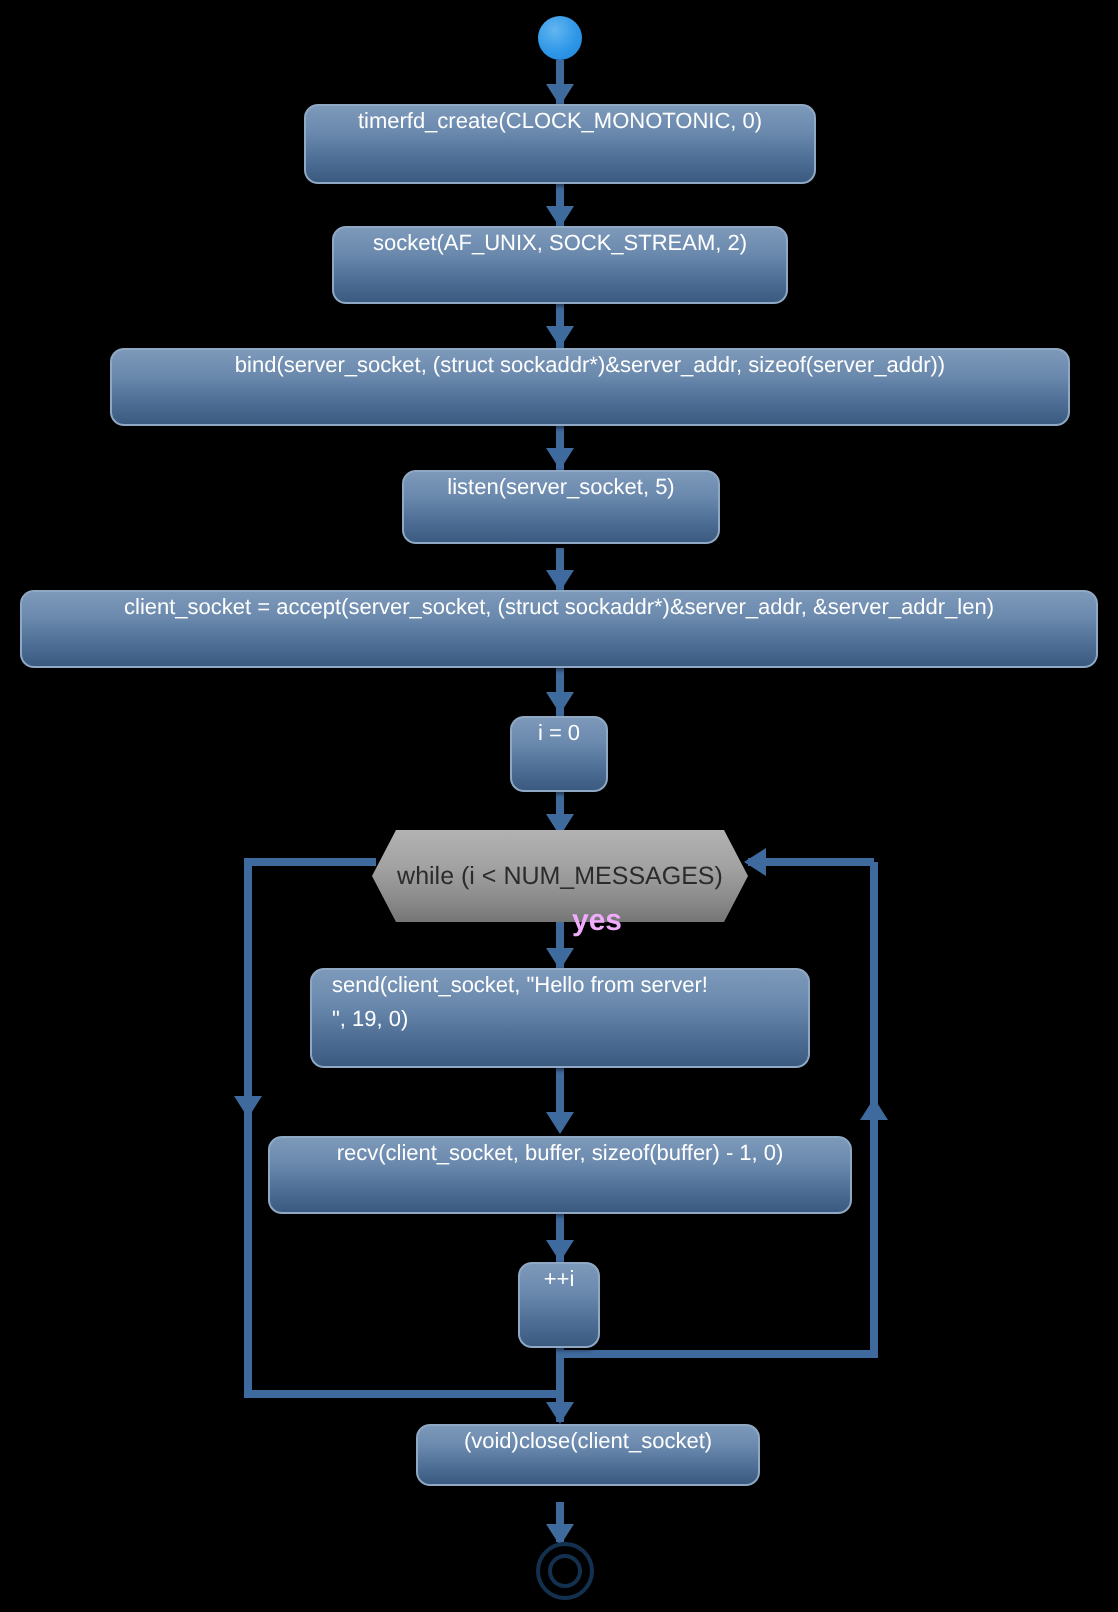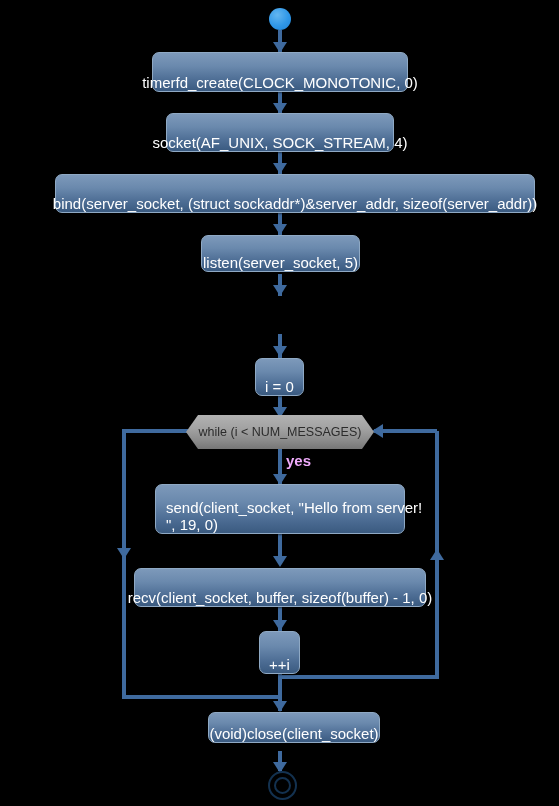--- a/index.html
+++ b/index.html
@@ -16,24 +16,24 @@
     font-family: "Liberation Sans", sans-serif;
   }
   .node {
     position: absolute;
     box-sizing: border-box;
     border-radius: 7px;
     background: linear-gradient(to bottom, #7d99ba 0%, #6a89ad 35%, #4e6e95 70%, #3a5a80 100%);
     border: 1px solid #8fa9c4;
     box-shadow: 0 1px 2px rgba(0,0,0,0.55);
     color: #ffffff;
-    font-size: 15px;
+    font-size: 11px;
     line-height: 17px;
     display: flex;
-    align-items: flex-end;
+    align-items: flex-start;
     justify-content: center;
     text-align: center;
     padding: 0 10px;
     white-space: pre;
     z-index: 3;
   }
   .node.left-text {
     justify-content: flex-start;
     text-align: left;
   }
@@ -133,47 +133,50 @@
   <div class="vline" style="left:278px; top:30px; height:22px;"></div>
   <div class="arrow-down" style="left:273px; top:42px;"></div>
 
   <div class="node" style="left:152px; top:52px; width:256px; height:40px;">
     <span>timerfd_create(CLOCK_MONOTONIC, 0)</span>
   </div>
   <div class="vline" style="left:278px; top:92px; height:22px;"></div>
   <div class="arrow-down" style="left:273px; top:103px;"></div>
 
   <div class="node" style="left:166px; top:113px; width:228px; height:39px;">
-    <span>socket(AF_UNIX, SOCK_STREAM, 4)</span>
+    <span>socket(AF_UNIX, SOCK_STREAM, 2)</span>
   </div>
   <div class="vline" style="left:278px; top:152px; height:22px;"></div>
   <div class="arrow-down" style="left:273px; top:163px;"></div>
 
   <div class="node" style="left:55px; top:174px; width:480px; height:39px;">
     <span>bind(server_socket, (struct sockaddr*)&amp;server_addr, sizeof(server_addr))</span>
   </div>
   <div class="vline" style="left:278px; top:213px; height:22px;"></div>
   <div class="arrow-down" style="left:273px; top:224px;"></div>
 
   <div class="node" style="left:201px; top:235px; width:159px; height:37px;">
     <span>listen(server_socket, 5)</span>
   </div>
   <div class="vline" style="left:278px; top:274px; height:22px;"></div>
   <div class="arrow-down" style="left:273px; top:285px;"></div>
 
+  <div class="node" style="left:10px; top:295px; width:539px; height:39px;">
+    <span>client_socket = accept(server_socket, (struct sockaddr*)&amp;server_addr, &amp;server_addr_len)</span>
+  </div>
   <div class="vline" style="left:278px; top:334px; height:24px;"></div>
   <div class="arrow-down" style="left:273px; top:346px;"></div>
 
   <div class="node" style="left:255px; top:358px; width:49px; height:38px;">
     <span>i = 0</span>
   </div>
   <div class="vline" style="left:278px; top:396px; height:20px;"></div>
   <div class="arrow-down" style="left:273px; top:407px;"></div>
 
-  <div class="hex" style="left:186px; top:415px; width:188px; height:34px;">
+  <div class="hex" style="left:186px; top:415px; width:188px; height:46px;">
     <span>while (i &lt; NUM_MESSAGES)</span>
   </div>
 
   <div class="vline" style="left:278px; top:446px; height:38px;"></div>
   <div class="arrow-down" style="left:273px; top:474px;"></div>
   <div class="edge-label" style="left:286px; top:452px;">yes</div>
 
   <div class="node left-text" style="left:155px; top:484px; width:250px; height:50px;">
     <span><span>send(client_socket, "Hello from server!</span><br><span>", 19, 0)</span></span>
   </div>

